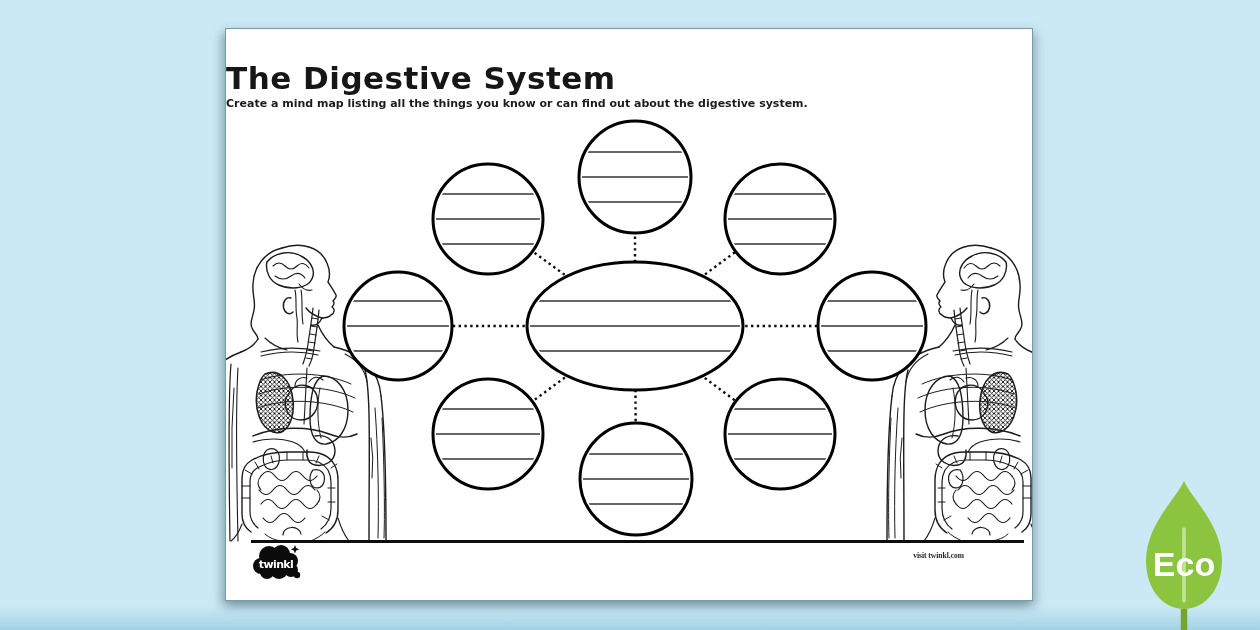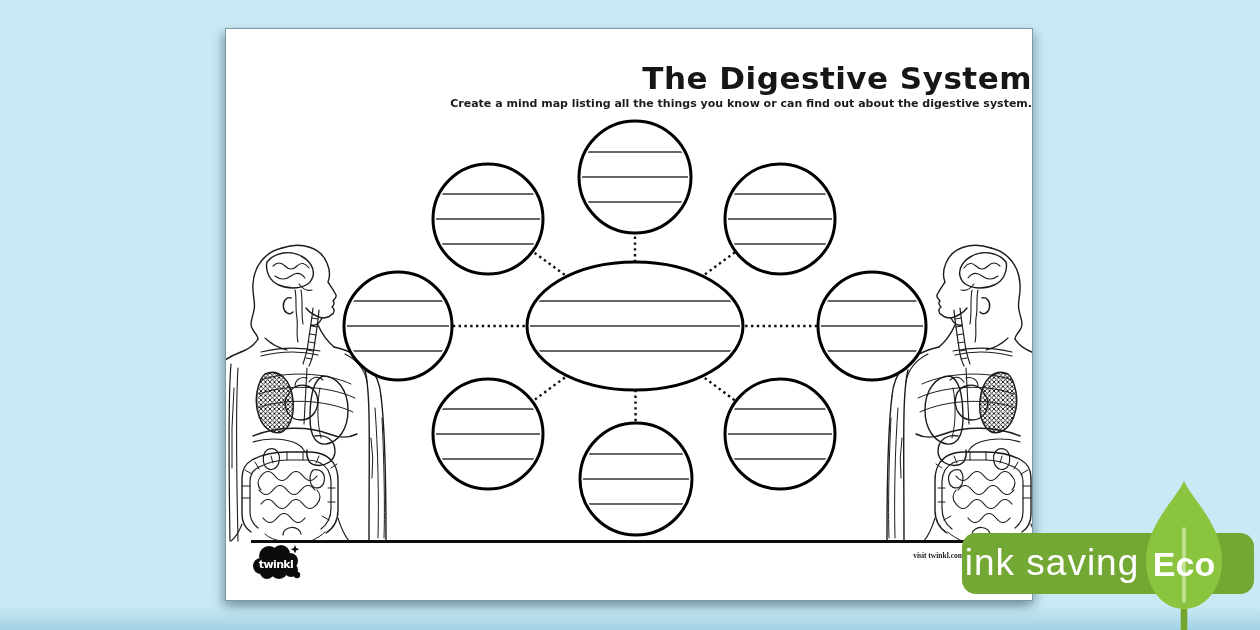--- a/index.html
+++ b/index.html
@@ -4,23 +4,23 @@
 <style>
   html,body{margin:0;padding:0;background:#cbe9f5;}
   *{box-sizing:border-box;}
   .stage{position:relative;width:1260px;height:630px;background:#cbe9f5;overflow:hidden;
          font-family:"DejaVu Sans","Liberation Sans",sans-serif;}
   .bottom-tint{position:absolute;left:0;right:0;bottom:0;height:24px;
          background:linear-gradient(rgba(169,212,228,0),#a3d2e3);z-index:1;}
   .page{position:absolute;left:225px;top:28px;width:808px;height:573px;background:#ffffff;
         border:1px solid #7e99a4;overflow:hidden;z-index:2;
         box-shadow:-4px 5px 9px rgba(70,105,120,.45), 4px 5px 9px rgba(70,105,120,.35);}
-  .title{position:absolute;top:31px;left:0;width:100%;margin:0;text-align:right;
+  .title{position:absolute;top:31px;left:0;width:100%;margin:0;text-align:left;
          font-size:31px;font-weight:700;color:#161616;letter-spacing:.5px;}
-  .instruction{position:absolute;top:68px;left:0;width:100%;margin:0;text-align:right;
+  .instruction{position:absolute;top:68px;left:0;width:100%;margin:0;text-align:left;
          font-size:11px;font-weight:700;color:#1c1c1c;}
   .fig{position:absolute;top:209px;width:170px;height:304px;z-index:3;}
   .fig.left{left:-1px;}
   .fig.right{left:652px;transform:scaleX(-1);}
   .mindmap{position:absolute;left:0;top:0;width:806px;height:571px;z-index:4;}
   .footer-rule{position:absolute;left:25px;top:511px;width:773px;height:2.5px;background:#0d0d0d;z-index:5;}
   .logo{position:absolute;left:25px;top:515px;width:50px;height:36px;z-index:6;}
   .visit{position:absolute;right:68px;top:522px;font-size:7.5px;font-weight:700;color:#222;z-index:6;
          font-family:Liberation Serif, serif;}
   .badge-bar{position:absolute;left:962px;top:533px;width:292px;height:61px;border-radius:14px;
@@ -264,22 +264,19 @@
         <circle cx="16" cy="28" r="7"></circle>
           <circle cx="46" cy="31" r="3.2"></circle>
         <path d="M44,1 l1.2,3 3,1.2 -3,1.2 -1.2,3 -1.2,-3 -3,-1.2 3,-1.2 Z"></path>
       </g>
       <text x="25" y="24" text-anchor="middle">twinkl</text>
     </svg>
 
     <div class="visit">visit twinkl.com</div>
   </div>
 
-  <div class="badge-bar">
-    <span>ink saving</span>
-  </div>
   <svg class="leaf-svg" viewBox="0 0 100 153">
     <path d="M50,4 C58,22 88,48 88,84 C88,112 71,132 50,132 C29,132 12,112 12,84 C12,48 42,22 50,4 Z" fill="#8bc540"></path>
     <path d="M50,132 L50,153" stroke="#74a52c" stroke-width="6.5"></path>
     <path d="M50,52 L50,124" stroke="#c4e495" stroke-width="3.5" stroke-linecap="round"></path>
     <text x="50" y="99" text-anchor="middle">Eco</text>
   </svg>
 </div>
 
 </body></html>

